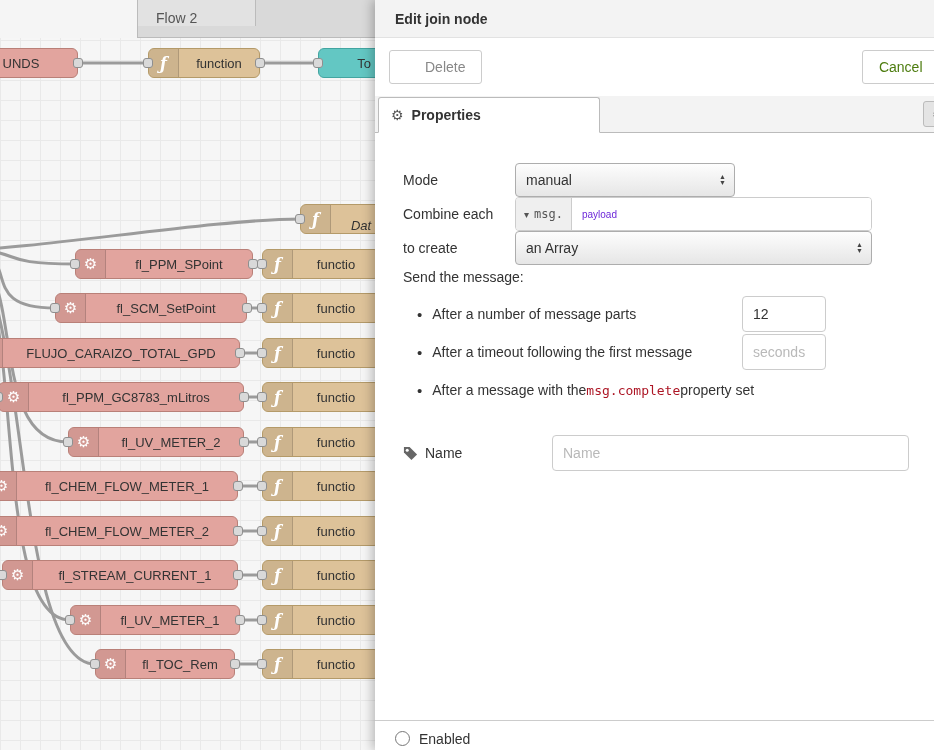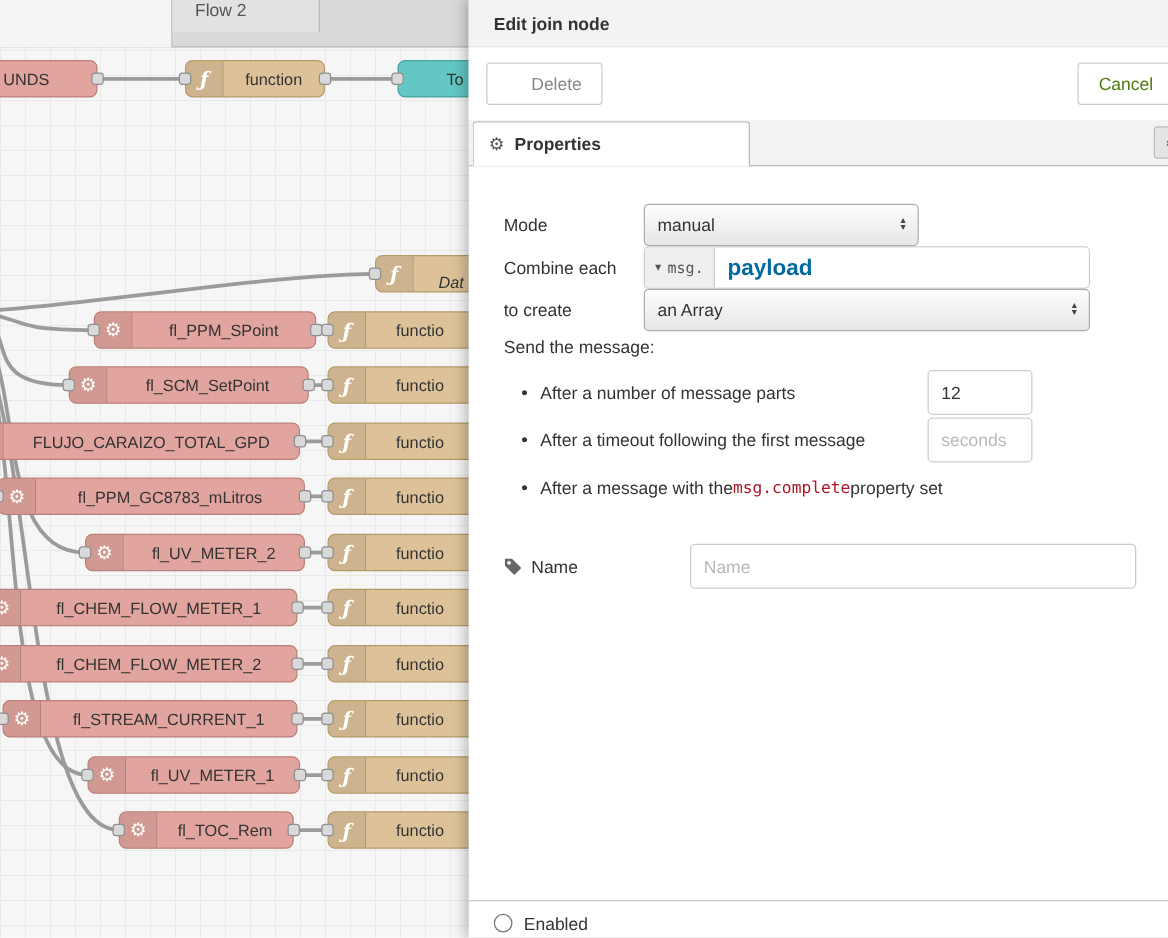--- a/index.html
+++ b/index.html
@@ -34,21 +34,21 @@
     border-radius:3px; top:50%; transform:translateY(-50%); }
   .port.in { left:-6px; } .port.out { right:-6px; }
 
   
   .tabbar { position:absolute; left:0; top:0; width:375px; height:38px; background:#d9d9d9;
     border-bottom:1px solid #bbb; }
   .flow-tab-active { position:absolute; left:0; top:0; width:138px; height:38px; background:#f5f5f5;
     border-right:1px solid #bbb; }
   .flow-tab { position:absolute; left:138px; top:0; width:118px; height:26px; background:#e2e2e2;
     border-right:1px solid #bbb; color:#555; font-size:14px;
-    display:flex; align-items:flex-start; padding-left:18px; }
+    display:flex; align-items:flex-end; padding-left:18px; }
 
   
   .dialog { position:absolute; left:375px; top:0; width:656px; height:750px; background:#fff;
     box-shadow:-3px 0 10px rgba(0,0,0,0.25); display:flex; flex-direction:column; }
   .dlg-header { height:38px; flex:0 0 38px; background:#f3f3f3; border-bottom:1px solid #e2e2e2;
     font-size:14px; font-weight:bold; color:#333; line-height:38px; padding:0 20px; }
   .dlg-toolbar { flex:0 0 58px; display:flex; align-items:center; padding:0 14px; background:#fff; }
   .spacer { flex:1; }
   .btn { height:34px; padding:0 16px; border-radius:3px; border:1px solid #ccc; background:#fff;
     font-size:14px; font-family:inherit; cursor:pointer; }
@@ -77,22 +77,22 @@
   .select .sel-text { flex:1; }
   .sel-arrows { display:flex; flex-direction:column; font-size:7px; line-height:6px; color:#444; }
   .w-mode { width:220px; }
   .w-wide { width:357px; }
   .typed-input { width:357px; height:34px; border:1px solid #ccc; border-radius:4px;
     display:flex; align-items:stretch; overflow:hidden; background:#fff; }
   .ti-prefix { background:#efefef; border-right:1px solid #ccc; display:flex; align-items:center;
     gap:5px; padding:0 8px; color:#555; cursor:pointer; }
   .ti-prefix .caret { font-size:10px; }
   .ti-prefix .msg { font-family:"DejaVu Sans Mono", monospace; font-size:12px; }
-  .ti-value { flex:1; border:none; outline:none; font-size:18px; padding:0 10px; color:#0369a1;
-    font-family:inherit;font-weight:bold; }
+  .ti-value { flex:1; border:none; outline:none; font-size:10px; padding:0 10px; color:#6d28d9;
+    font-family:inherit; }
   .send-heading { margin:4px 0 10px 0; }
   .bullet-row { position:relative; height:38px; display:flex; align-items:center; padding-left:14px; }
   .dot { margin-right:10px; font-size:15px; color:#333; }
   .small-input { position:absolute; left:339px; top:1px; width:84px; height:36px;
     border:1px solid #ccc; border-radius:4px; padding:0 10px; font-size:14px;
     font-family:inherit; color:#333; outline:none; }
   .small-input::placeholder { color:#b9b9b9; }
   .code-red { font-family:"DejaVu Sans Mono", monospace; color:#ad1625; font-size:13px; }
   .name-row { display:flex; align-items:center; margin-top:26px;gap:37px; }
   .name-label-box { width:112px; flex:0 0 112px; display:flex; align-items:center; gap:7px; }

